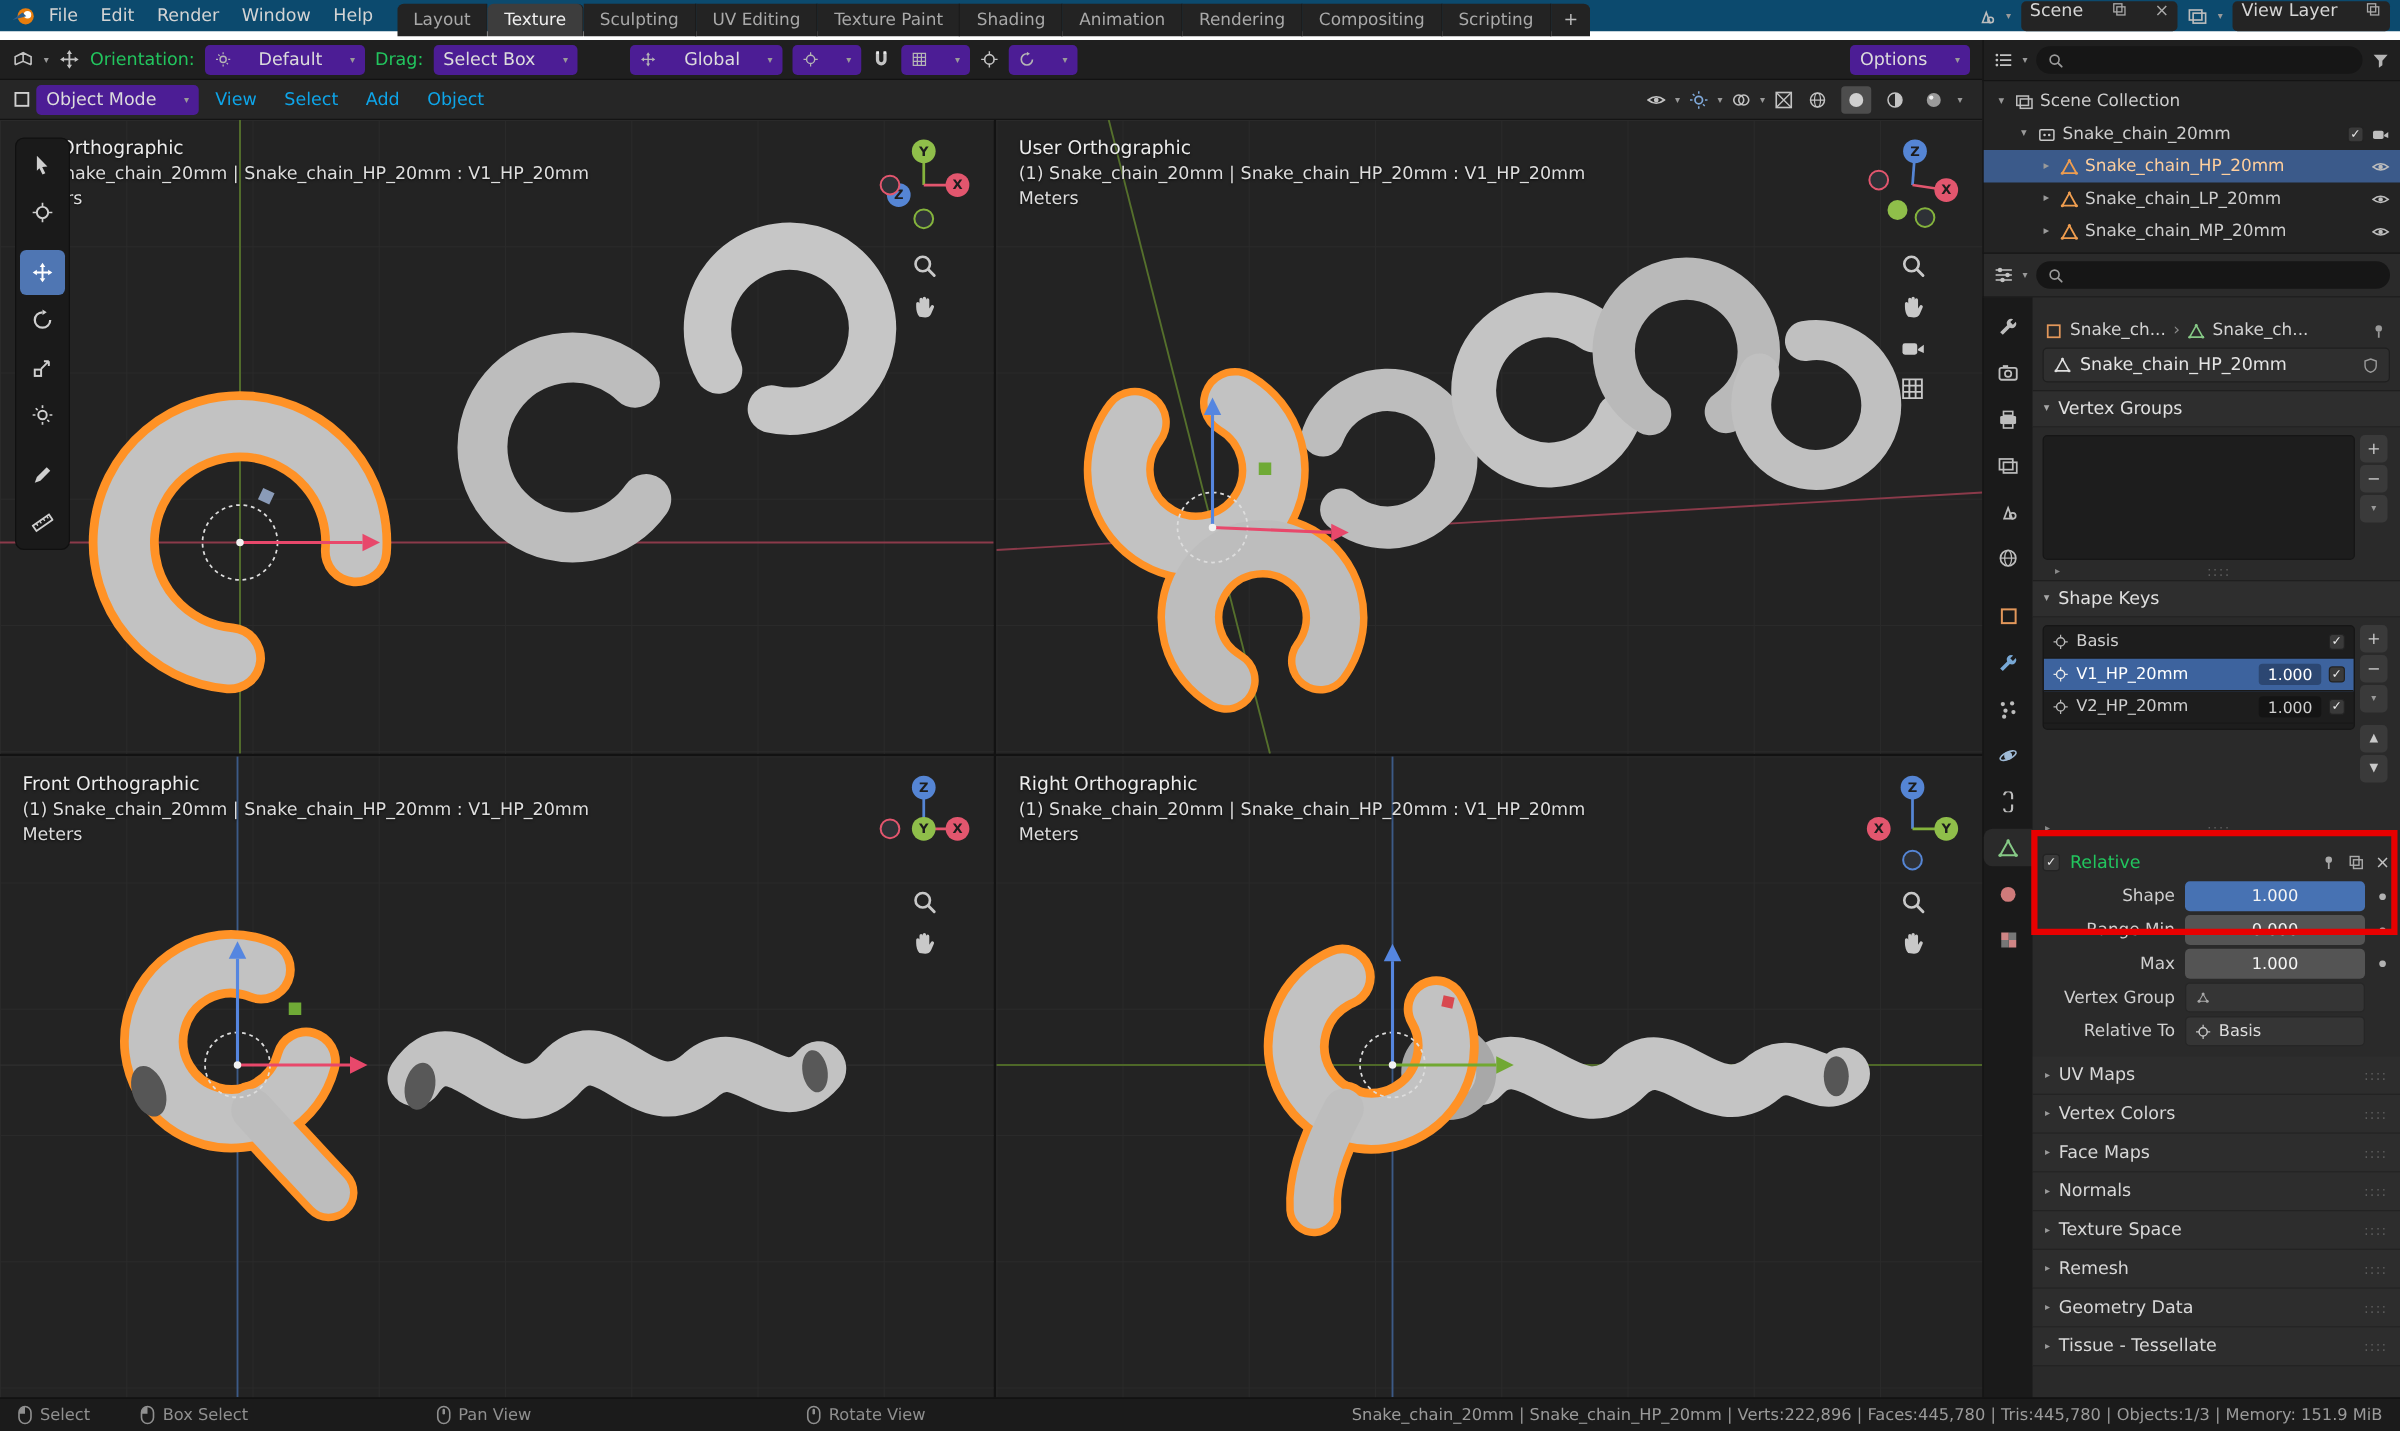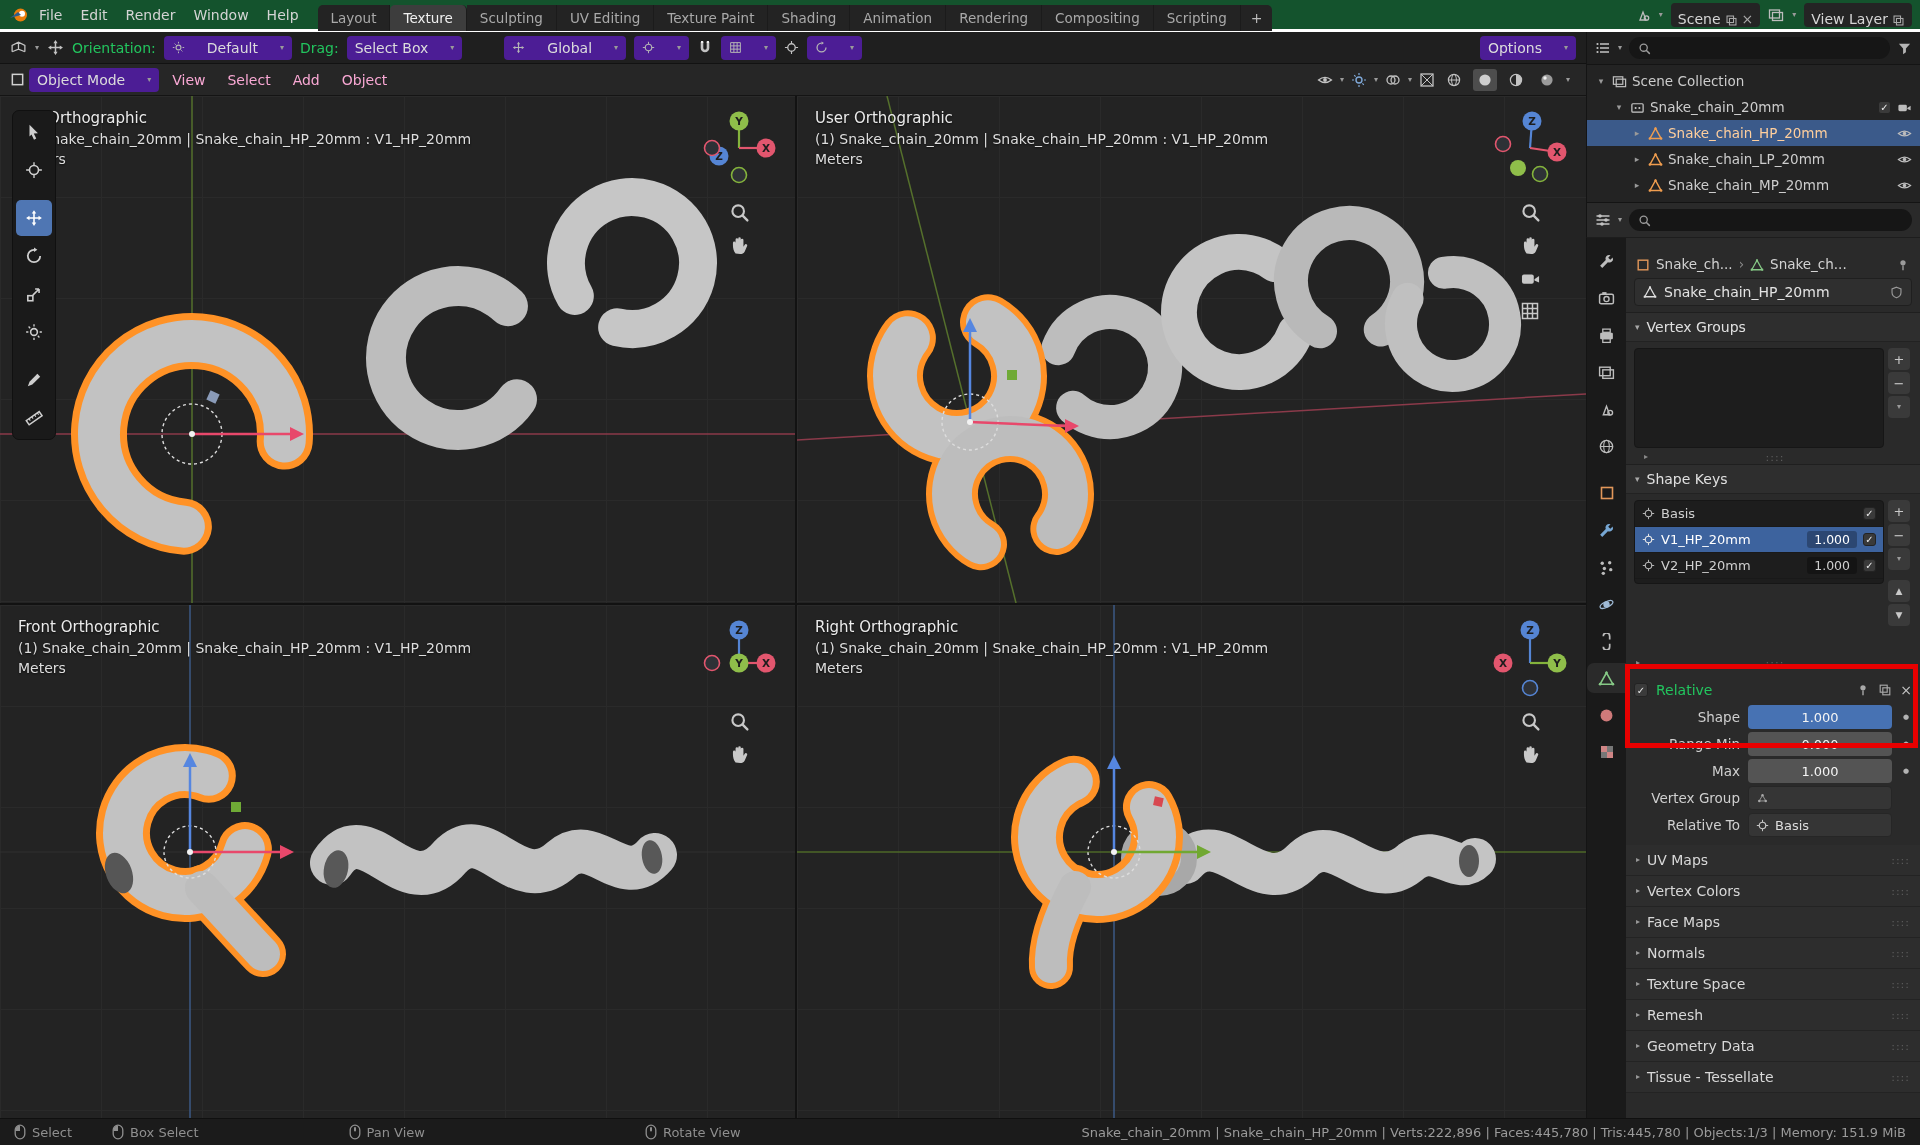--- a/index.html
+++ b/index.html
@@ -3,33 +3,33 @@
 <meta charset="utf-8">
 <style>
 *{margin:0;padding:0;box-sizing:border-box}
 html,body{width:1920px;height:1145px;overflow:hidden;background:#161616;
   font-family:"DejaVu Sans","Liberation Sans",sans-serif;font-size:14px;color:#ccc;user-select:none}
 svg.ic{display:block}
 .chev{font-size:8px;color:#9a9a9a;line-height:1}
 .label{color:#22c55e;white-space:nowrap}
 .dd{display:flex;align-items:center;gap:22px;height:24px;padding:0 8px;background:#4c1d95;border-radius:4px;color:#dcdcdc;white-space:nowrap}
 
-#topbar{position:absolute;left:0;top:0;width:1920px;height:32px;background:#14532d;display:flex;align-items:center;padding:0 8px;border-bottom:3px solid #ffffff}
+#topbar{position:absolute;left:0;top:0;width:1920px;height:32px;background:#0c4a6e;display:flex;align-items:center;padding:0 8px;border-bottom:7px solid #ffffff}
 .menu{padding:0 9px;height:32px;line-height:32px;color:#d4d4d4}
 #ws{display:flex;align-items:flex-end;height:32px;margin-left:10px}
 .ws{padding:0 13px;height:26px;line-height:26px;color:#a9a9a9;background:#232323;border-right:1px solid #1b1b1b;font-size:13.5px}
 .ws:first-child{border-radius:5px 0 0 0}
 .ws.active{background:#3d3d3d;color:#f0f0f0;border-radius:5px 5px 0 0}
 .ws-plus{padding:0 10px;height:26px;line-height:26px;color:#bbb;background:#232323;border-radius:0 5px 0 0}
 #top-right{margin-left:auto;display:flex;align-items:center;gap:8px}
-.topwidget{display:flex;align-items:flex-end;gap:4px;height:24px;background:#242424;border-radius:4px;padding:0 7px;color:#d6d6d6}
+.topwidget{display:flex;align-items:flex-start;gap:22px;height:24px;background:#242424;border-radius:4px;padding:0 7px;color:#d6d6d6}
 
 #toolsettings{position:absolute;left:0;top:32px;width:1586px;height:32px;background:#1f1f1f;display:flex;align-items:center;gap:8px;padding:0 10px;border-bottom:1px solid #121212}
 #vpheader{position:absolute;left:0;top:64px;width:1586px;height:32px;background:#262626;display:flex;align-items:center;gap:4px;padding:0 10px;border-bottom:1px solid #141414}
-.vmenu{padding:0 9px;color:#f9a8d4}
+.vmenu{padding:0 9px;color:#0ea5e9}
 #vh-icons{margin-left:auto;display:flex;align-items:center;gap:7px;padding-right:6px;color:#c3c3c3}
 .shadebtn{width:24px;height:22px;display:flex;align-items:center;justify-content:center;border-radius:3px}
 .shadebtn.active{background:#4d4d4d}
 
 #quads{position:absolute;left:0;top:96px;width:1586px;height:1022px;display:grid;grid-template-columns:795px 789px;grid-template-rows:507px 513px;gap:2px;background:#121212}
 .quad{position:relative;overflow:hidden;background-color:#232323;
  background-image:linear-gradient(#2a2a2a 1px,transparent 1px),linear-gradient(90deg,#2a2a2a 1px,transparent 1px);
  background-size:101px 101px}
 .quad svg.scene{position:absolute;inset:0;width:100%;height:100%}
 .qlabel{position:absolute;left:18px;top:13px;text-shadow:0 1px 2px rgba(0,0,0,.65)}

